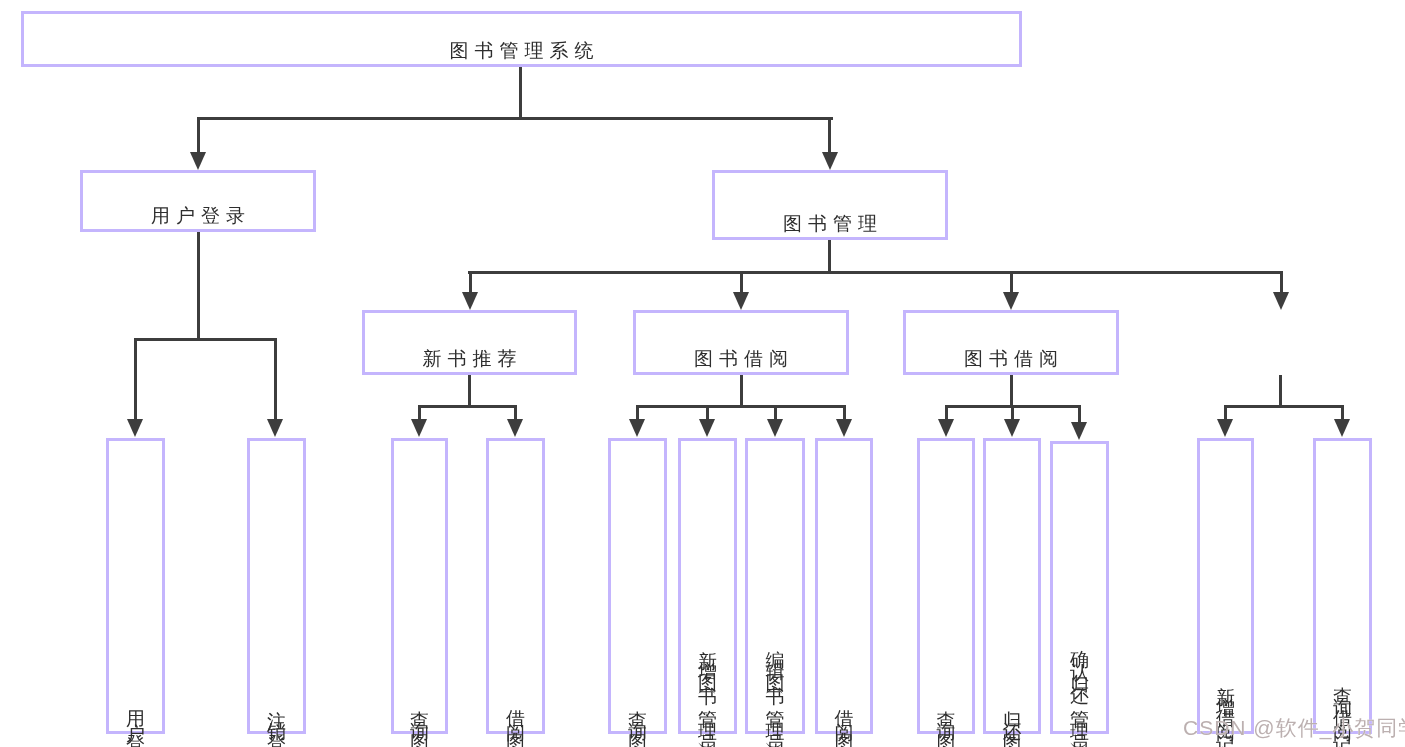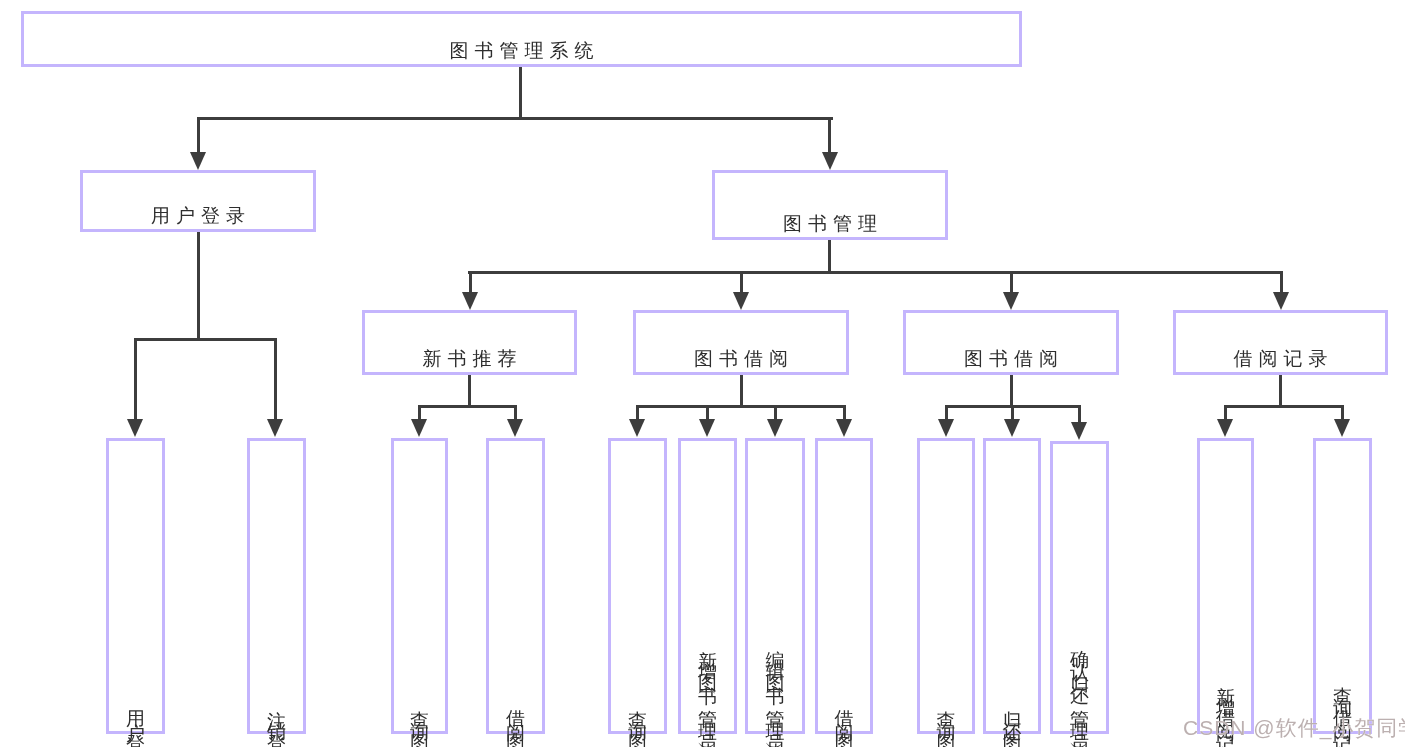--- a/index.html
+++ b/index.html
@@ -104,23 +104,20 @@
 
   <div class="box hbox" style="left:362px;top:310px;width:215px;height:65px">
     <span>新书推荐</span>
   </div>
   <div class="box hbox" style="left:633px;top:310px;width:216px;height:65px">
     <span>图书借阅</span>
   </div>
   <div class="box hbox" style="left:903px;top:310px;width:216px;height:65px">
     <span>图书借阅</span>
   </div>
-  <div class="box hbox" style="left:1173px;top:310px;width:215px;height:65px">
-    <span>借阅记录</span>
-  </div>
 
   <div class="box vbox" style="left:106px;top:438px;width:59px;height:296px">
     <span>用户登录</span>
   </div>
   <div class="box vbox" style="left:247px;top:438px;width:59px;height:296px">
     <span>注销登录</span>
   </div>
 
   <div class="box vbox" style="left:391px;top:438px;width:57px;height:296px">
     <span>查询图书</span>

